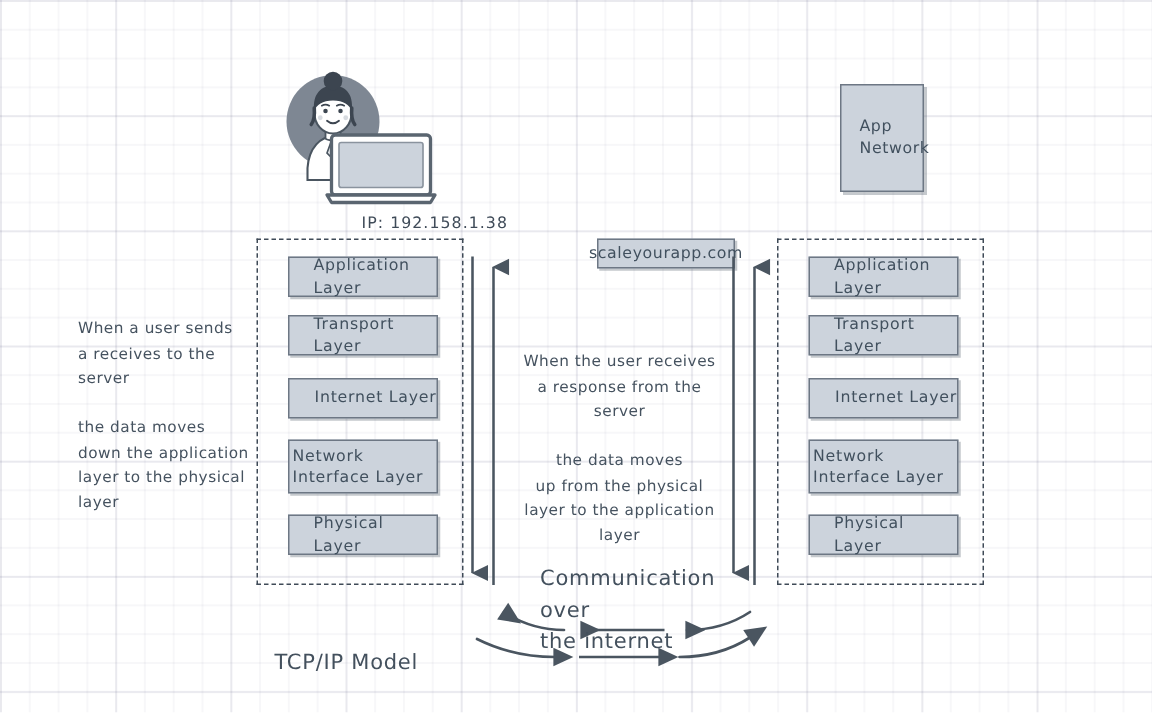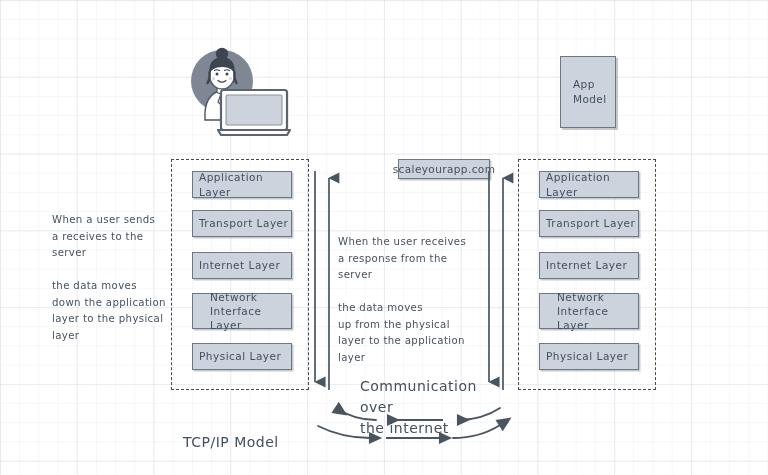--- a/index.html
+++ b/index.html
@@ -42,26 +42,26 @@
 
   
   .layer {
     position: absolute;
     background: #ccd3dc;
     border: 1.5px solid #6d7784;
     box-shadow: 1.5px 1.5px 0 rgba(90,100,112,0.35);
     box-sizing: border-box;
     display: flex;
     align-items: center;
-    padding-left: 17px;
+    padding-left: 2px;
     font-size: 10.5px;
     color: #41505e;
     letter-spacing: 0.5px;
   }
-  .layer.center { justify-content: flex-start; padding-left: 6px; }
+  .layer.center { justify-content: flex-end; padding-left: 16px; }
   .layer span { display: block; line-height: 1.35; }
 
   
   .url-chip {
     background: #ccd3dc;
     border: 1.5px solid #6d7784;
     box-shadow: 1.5px 1.5px 0 rgba(90,100,112,0.35);
     box-sizing: border-box;
     display: flex;
     align-items: center;
@@ -127,24 +127,25 @@
       <circle cx="45.5" cy="34.5" r="1.6" fill="#d7dbe0"></circle>
     </svg>
     
     <svg class="abs" style="left:33px; top:45px;" width="72" height="48" viewBox="0 0 72 48">
       <rect x="3" y="1" width="66" height="40" rx="2.5" fill="#ffffff" stroke="#5a6570" stroke-width="2.2"></rect>
       <rect x="8" y="6" width="56" height="30" rx="1.5" fill="#ccd3dc" stroke="#8a939e" stroke-width="1.1"></rect>
       <path d="M0 41 L72 41 L69 46 L3 46 Z" fill="#ffffff" stroke="#5a6570" stroke-width="2.2" stroke-linejoin="round"></path>
     </svg>
   </div>
 
+  <div class="abs hand ip-label" style="left:241px; top:141px;">IP: 192.158.1.38</div>
 
   <div class="abs app-server hand" style="left:560px; top:56px; width:56px; height:72px;">
     <span>App
-Model</span>
+Network</span>
   </div>
 
 
   <div class="abs stack-box" style="left:171px; top:159px; width:138px; height:231px;">
     <div class="layer center" style="left:20px; top:11px; width:100px; height:27px;">
       <span>Application Layer</span>
     </div>
     <div class="layer center" style="left:20px; top:50px; width:100px; height:27px;">
       <span>Transport Layer</span>
     </div>
@@ -230,21 +231,21 @@
 
   <div class="abs hand para" style="left:52px; top:212px; width:125px;">When a user sends
 a receives to the
 server
 
 the data moves
 down the application
 layer to the physical
 layer</div>
 
-  <div class="abs hand para" style="left:338px; top:234px; width:150px;">When the user receives
+  <div class="abs hand para" style="left:338px; top:234px; width:150px;text-align:center;">When the user receives
 a response from the
 server
 
 the data moves
 up from the physical
 layer to the application
 layer</div>
 
   <div class="abs hand caption" style="left:360px; top:376px; width:140px; line-height:1.5;">Communication over
 the internet</div>

